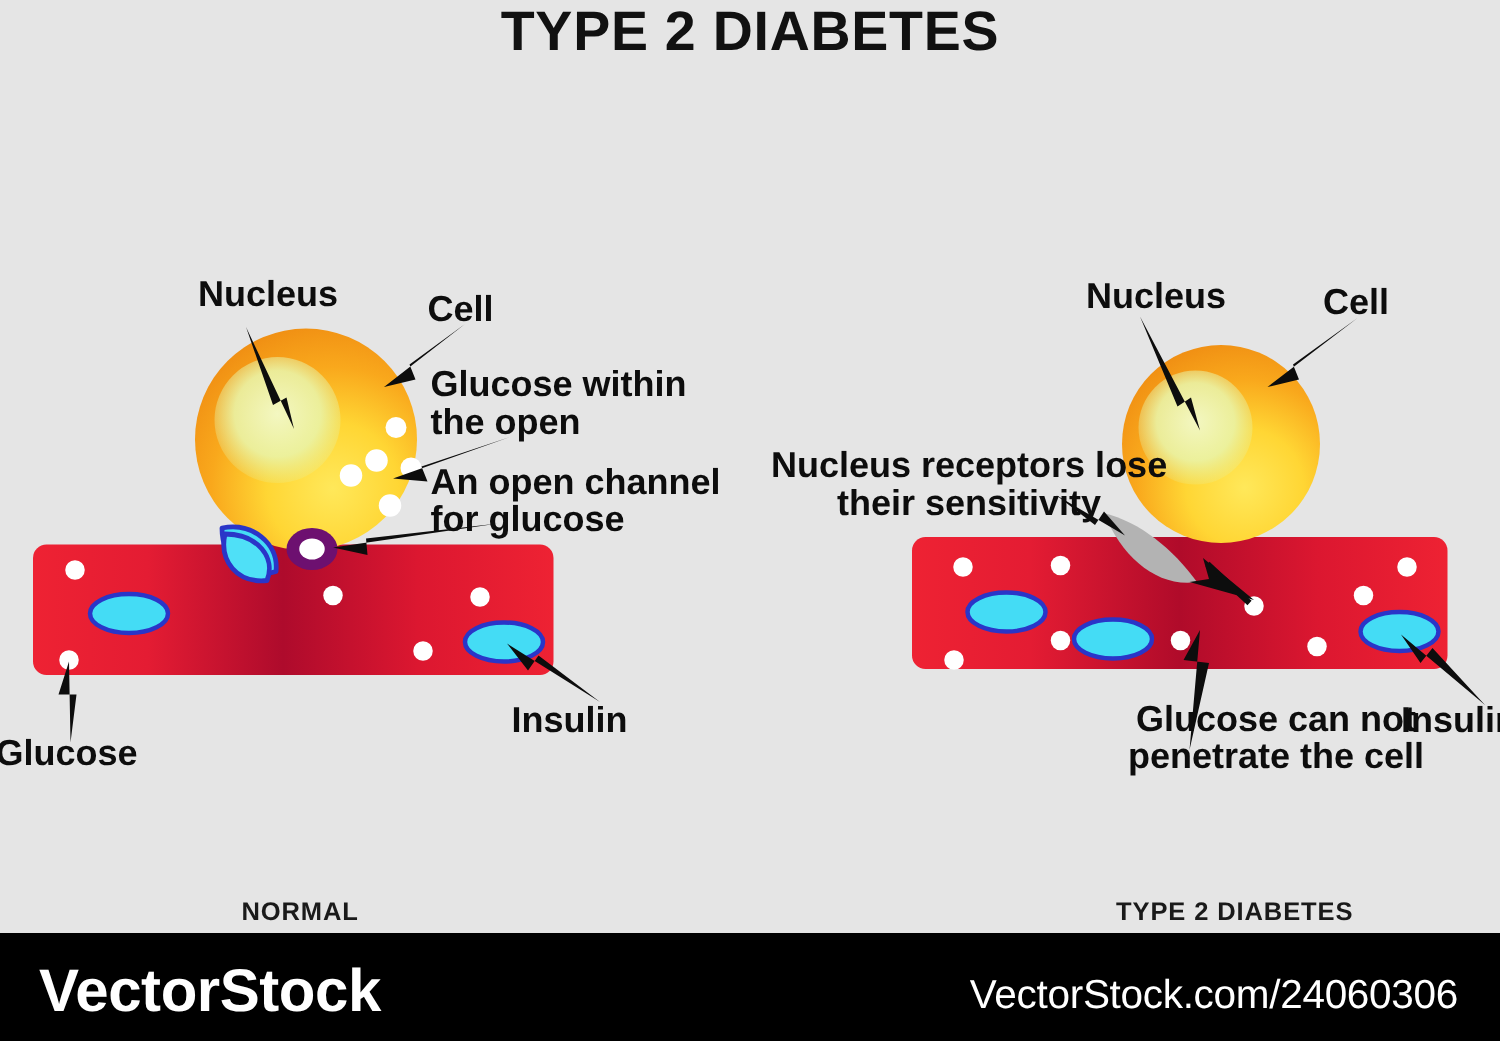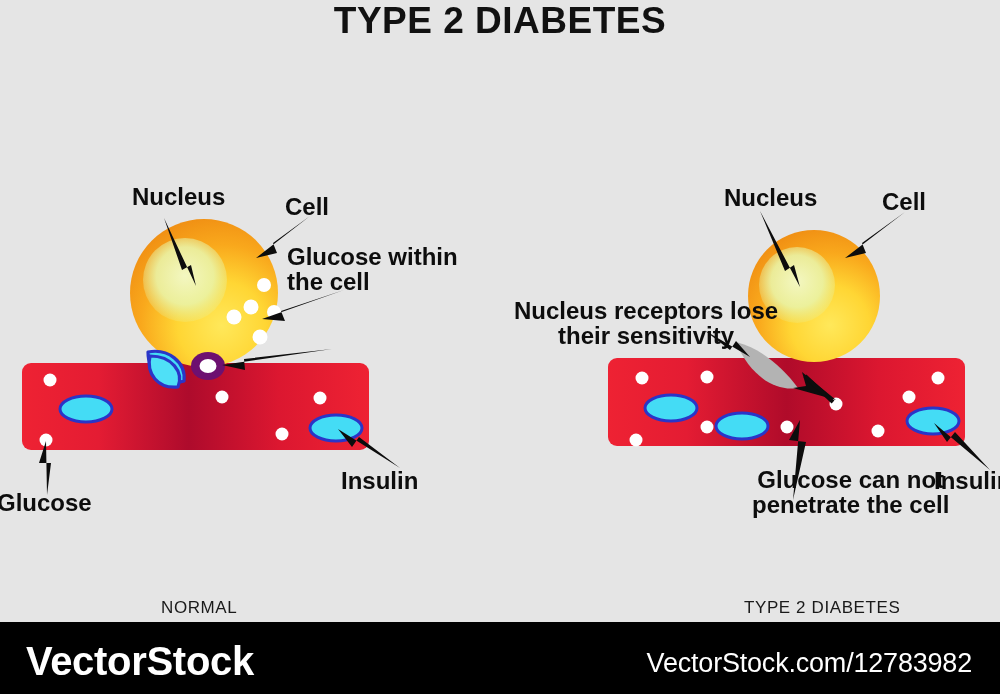--- a/index.html
+++ b/index.html
@@ -46,21 +46,21 @@
     color: #0d0d0d;
     line-height: 1.04em;
     white-space: pre-line;
   }
   .lbl-19 { font-size: 24px; }
 
   
   .caption {
     position: absolute;
     font-size: 17px;
-    font-weight: normal;
+    font-weight: bold;
     color: #1a1a1a;
     letter-spacing: 0.6px;
   }
 
   
   .wm-bar {
     position: absolute;
     left: 0;
     bottom: 0;
     width: 1000px;
@@ -231,22 +231,24 @@
         <path d="M990,470 L934,423 L947,442 L955,432 Z"></path>
       </g>
     </g>
   </svg>
 
   <div class="lbl lbl-19" style="left:132px; top:185px;">Nucleus</div>
 
   <div class="lbl lbl-19" style="left:285px; top:195px;">Cell</div>
 
   <div class="lbl lbl-19" style="left:287px; top:245px;">Glucose within
-the cell</div>
-
+the open</div>
+
+  <div class="lbl lbl-19" style="left:287px; top:310px;">An open channel
+for glucose</div>
 
   <div class="lbl lbl-19" style="left:-3px; top:491px;">Glucose</div>
 
   <div class="lbl lbl-19" style="left:341px; top:469px;">Insulin</div>
 
   <div class="lbl lbl-19" style="left:724px; top:186px;">Nucleus</div>
 
   <div class="lbl lbl-19" style="left:882px; top:190px;">Cell</div>
 
   <div class="lbl lbl-19" style="left:514px; top:299px; text-align:center;">Nucleus receptors lose
@@ -256,16 +258,16 @@
 penetrate the cell</div>
 
   <div class="lbl lbl-19" style="left:934px; top:469px;">Insulin</div>
 
   <div class="caption" style="left:161px; top:598px;">NORMAL</div>
 
   <div class="caption" style="left:744px; top:598px;">TYPE 2 DIABETES</div>
 
   <div class="wm-bar">
     <div class="wm-brand">VectorStock</div>
-    <div class="wm-url">VectorStock.com/12783982</div>
+    <div class="wm-url">VectorStock.com/24060306</div>
   </div>
 
 </div>
 
 </body></html>

